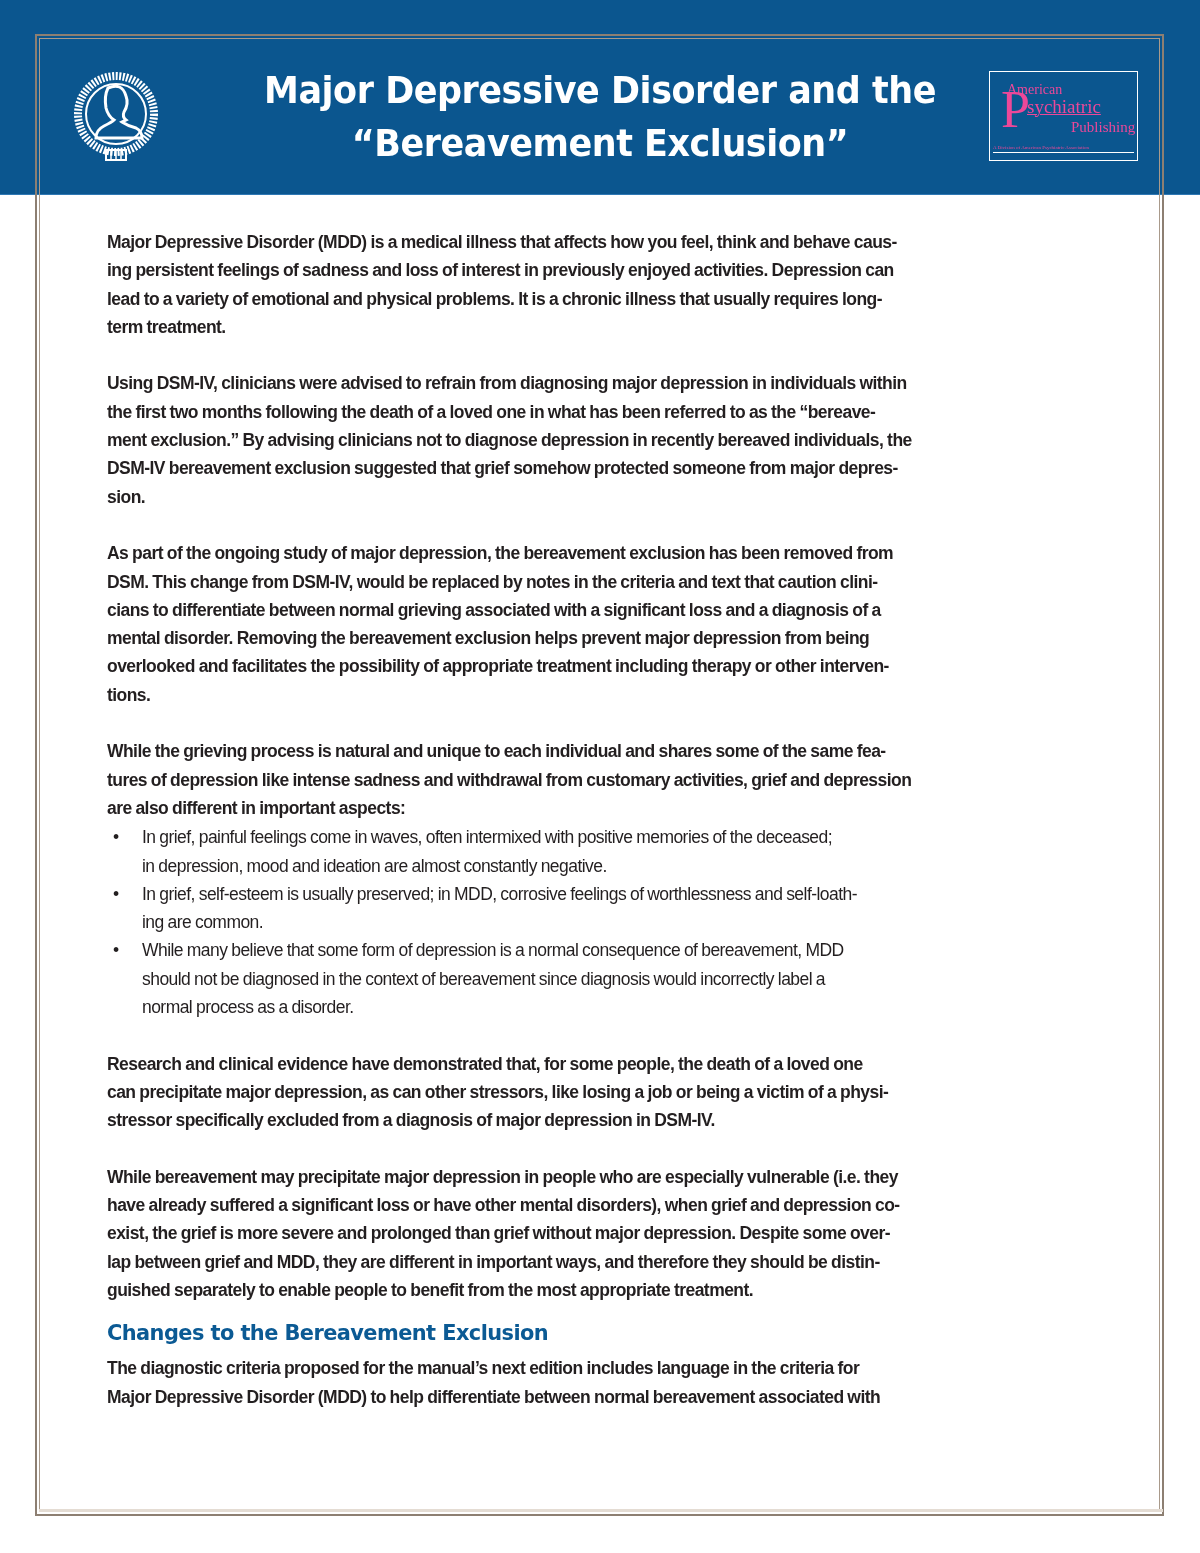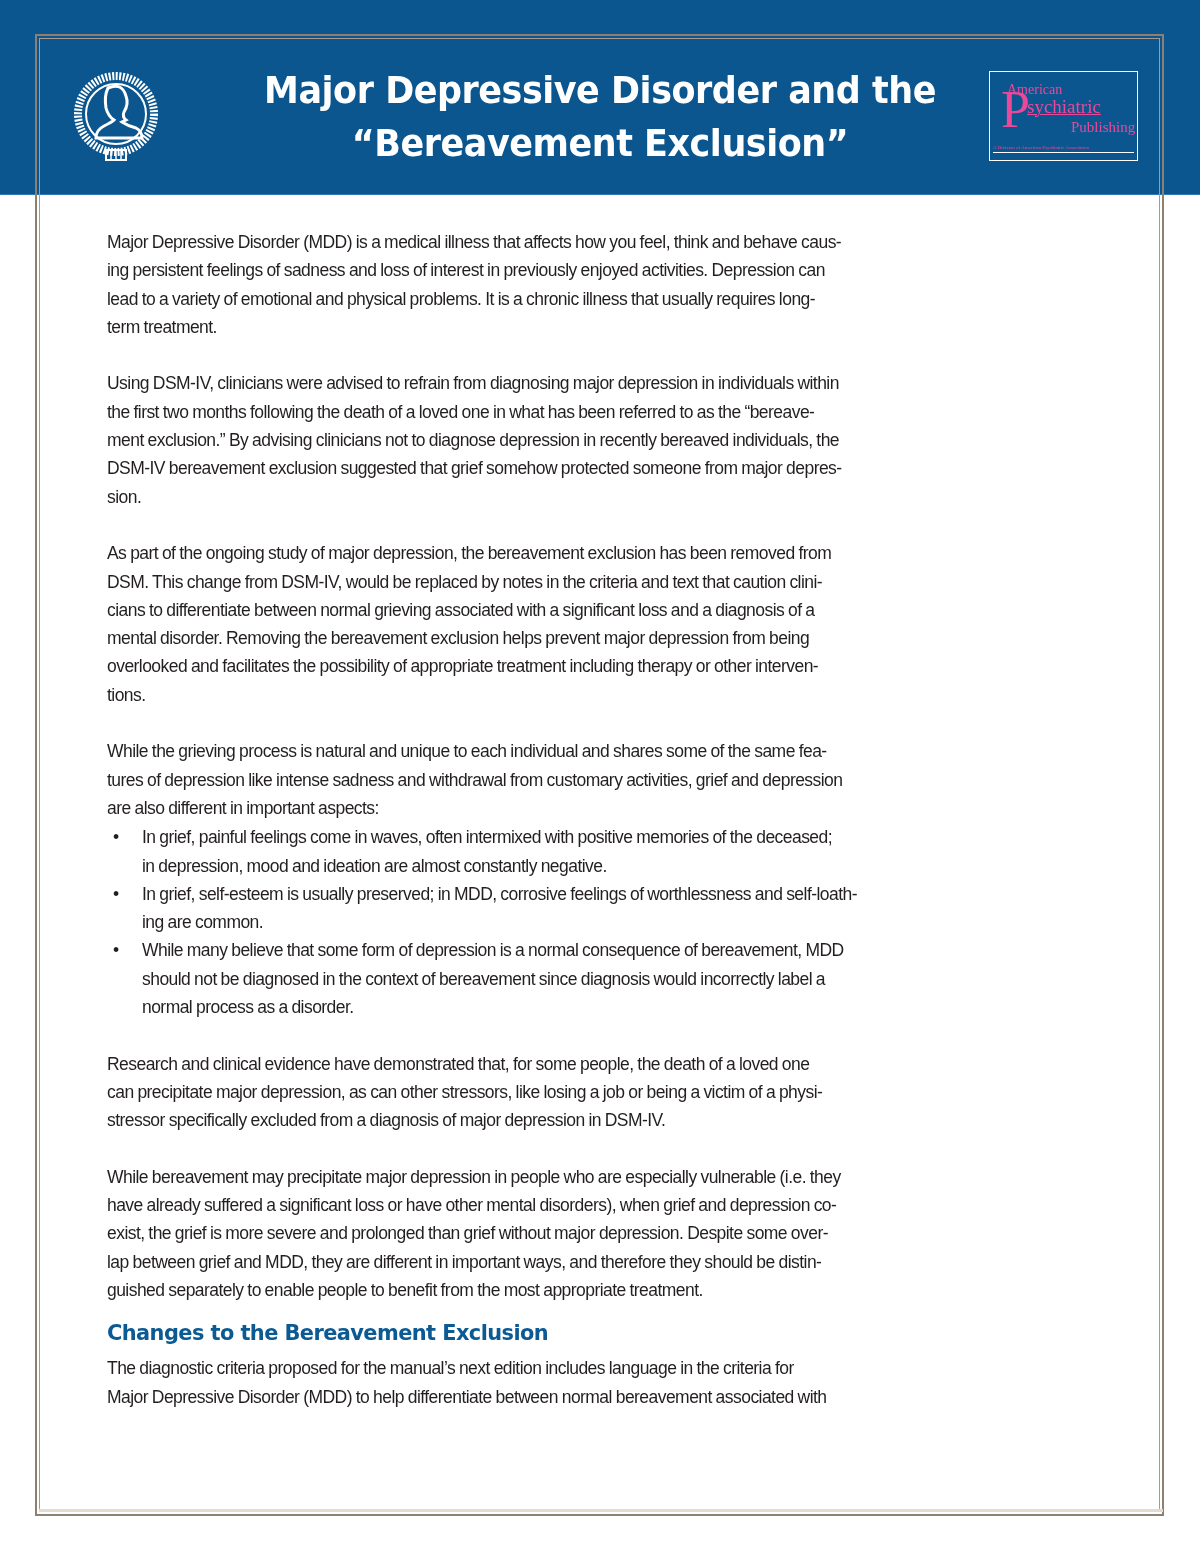--- a/index.html
+++ b/index.html
@@ -48,21 +48,21 @@
   .publisher-logo .l4 {
     position: absolute; left: 3px; right: 3px; top: 73px; font-size: 5px; line-height: 6px;
     white-space: nowrap; overflow: hidden; border-bottom: 1px solid #fff; padding-bottom: 1px; letter-spacing: 0;
   }
   .content {
     position: absolute; left: 107px; top: 228px; width: 990px;
     color: #231f20;
     font-family: "Liberation Sans", sans-serif;
     font-size: 17.5px; line-height: 28.3px;
   }
-  .content p { margin: 0 0 28.3px 0; }
+  .content p { margin: 0 0 28.3px 0; font-weight: bold; }
   .line { display: block; white-space: nowrap; letter-spacing: -0.55px; word-spacing: -0.5px; }
   .bullets { margin: 0 0 28.3px 0; padding: 0; list-style: none; }
   .bullets li { position: relative; padding-left: 35px; }
   .bullets li .dot { position: absolute; left: 6px; top: 0; }
   .section-heading {
     color: #0b5a94; font-family: "DejaVu Sans", sans-serif; font-weight: bold;
     font-size: 22px; line-height: 28px; margin: 10px 0 7px 0; letter-spacing: -0.6px;
     transform: scaleX(0.95); transform-origin: left top; white-space: nowrap;
   }
 </style>

